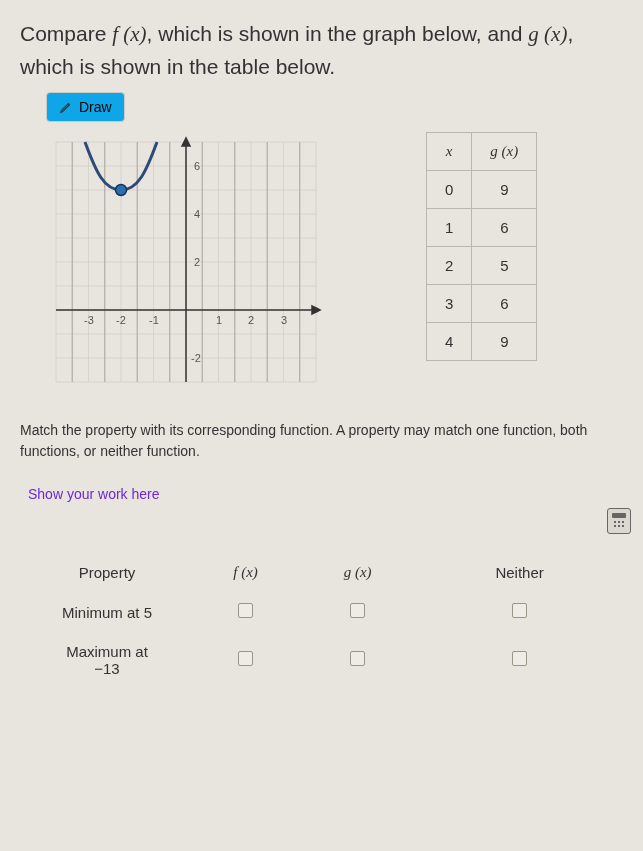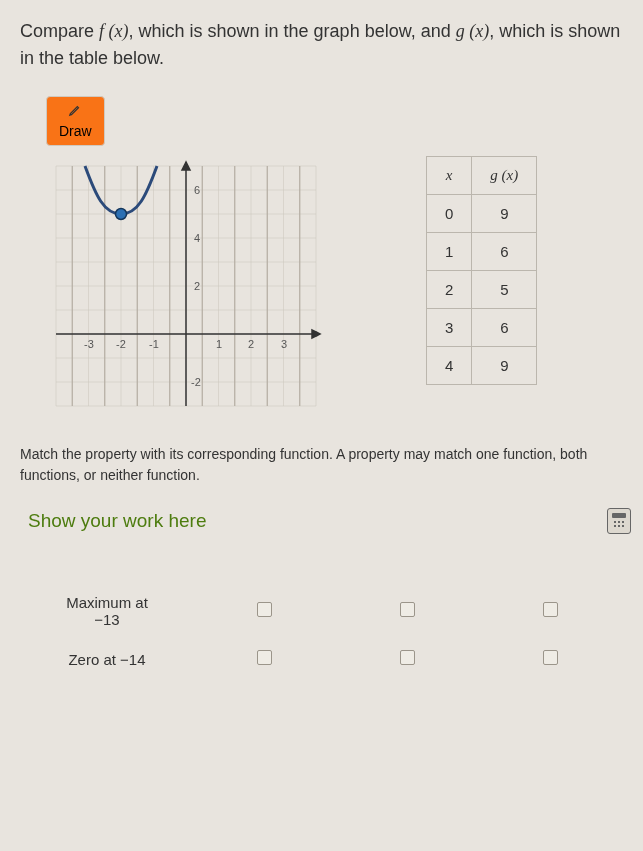--- a/index.html
+++ b/index.html
@@ -5,40 +5,39 @@
   * { box-sizing: border-box; margin: 0; padding: 0; }
   body {
     width: 643px;
     height: 851px;
     background: #e8e4de;
     font-family: -apple-system, BlinkMacSystemFont, 'Segoe UI', sans-serif;
     color: #333;
     padding: 18px 20px;
     position: relative;
   }
-  .prompt { font-size: 18px; line-height: 1.5; margin-bottom: 24px; }
+  .prompt { font-size: 21px; line-height: 1.5; margin-bottom: 10px; }
   .math-i { font-family: 'Times New Roman', serif; font-style: italic; }
   .draw-btn {
     display: inline-flex; align-items: center; gap: 6px;
-    background: #f97316; border: 1px solid #cfc9c0;
+    background: #0ea5e9; border: 1px solid #cfc9c0;
     border-radius: 4px; padding: 6px 12px; font-size: 14px;
     margin-left: 26px; margin-bottom: 10px;
     cursor: pointer;
-    flex-direction: column;
   }
   .pen-icon { width: 14px; height: 14px; }
   .viz-row { display: flex; align-items: flex-start; gap: 100px; margin-left: 26px; }
   .graph-box { width: 280px; height: 260px; position: relative; }
   .table-box { border-collapse: collapse; font-size: 15px; }
   .table-box th, .table-box td {
     border: 1px solid #bbb6ad; padding: 10px 18px; text-align: center;
     font-weight: normal;
   }
   .instr { font-size: 14px; line-height: 1.5; margin: 28px 0 24px 0; }
-  .show-work { font-size: 19px; color: #4d7c0f; margin-bottom: 50px; margin-left: 8px; }
+  .show-work { font-size: 14px; color: #6d28d9; margin-bottom: 50px; margin-left: 8px; }
   .match-table { width: 100%; font-size: 15px; }
   .match-table th, .match-table td { padding: 10px 0; text-align: center; font-weight: normal; }
   .match-table td:first-child, .match-table th:first-child { text-align: center; width: 170px; }
   .chk {
     display: inline-block; width: 15px; height: 15px;
     border: 1.5px solid #9b958a; border-radius: 2px; background: #efece5;
     cursor: pointer;
   }
   .calc-icon {
     position: absolute; right: 12px; top: 508px;
@@ -171,28 +170,34 @@
 </div>
 
 <div class="instr">Match the property with its corresponding function. A property may match one function, both functions, or neither function.</div>
 
 <div class="show-work">Show your work here</div>
 
 <div class="calc-icon"></div>
 
 <table class="match-table">
   <tbody>
+      <tr>
+    <th>Property</th>
+    <th class="math-i">f (x)</th>
+    <th class="math-i">g (x)</th>
+    <th>Neither</th>
+  </tr>
+  <tr>
+    <td><span>Minimum at </span><span>5</span></td>
+    <td><span class="chk"></span></td>
+    <td><span class="chk"></span></td>
+    <td><span class="chk"></span></td>
+  </tr>
   <tr>
     <td><span>Maximum at </span><br><span>−13</span></td>
-    <td><span class="chk"></span></td>
-    <td><span class="chk"></span></td>
-    <td><span class="chk"></span></td>
-  </tr>
-  <tr>
-    <td><span>Zero at </span><span>−14</span></td>
     <td><span class="chk"></span></td>
     <td><span class="chk"></span></td>
     <td><span class="chk"></span></td>
   </tr>
 </tbody>
   </table>
 
 
 
 

